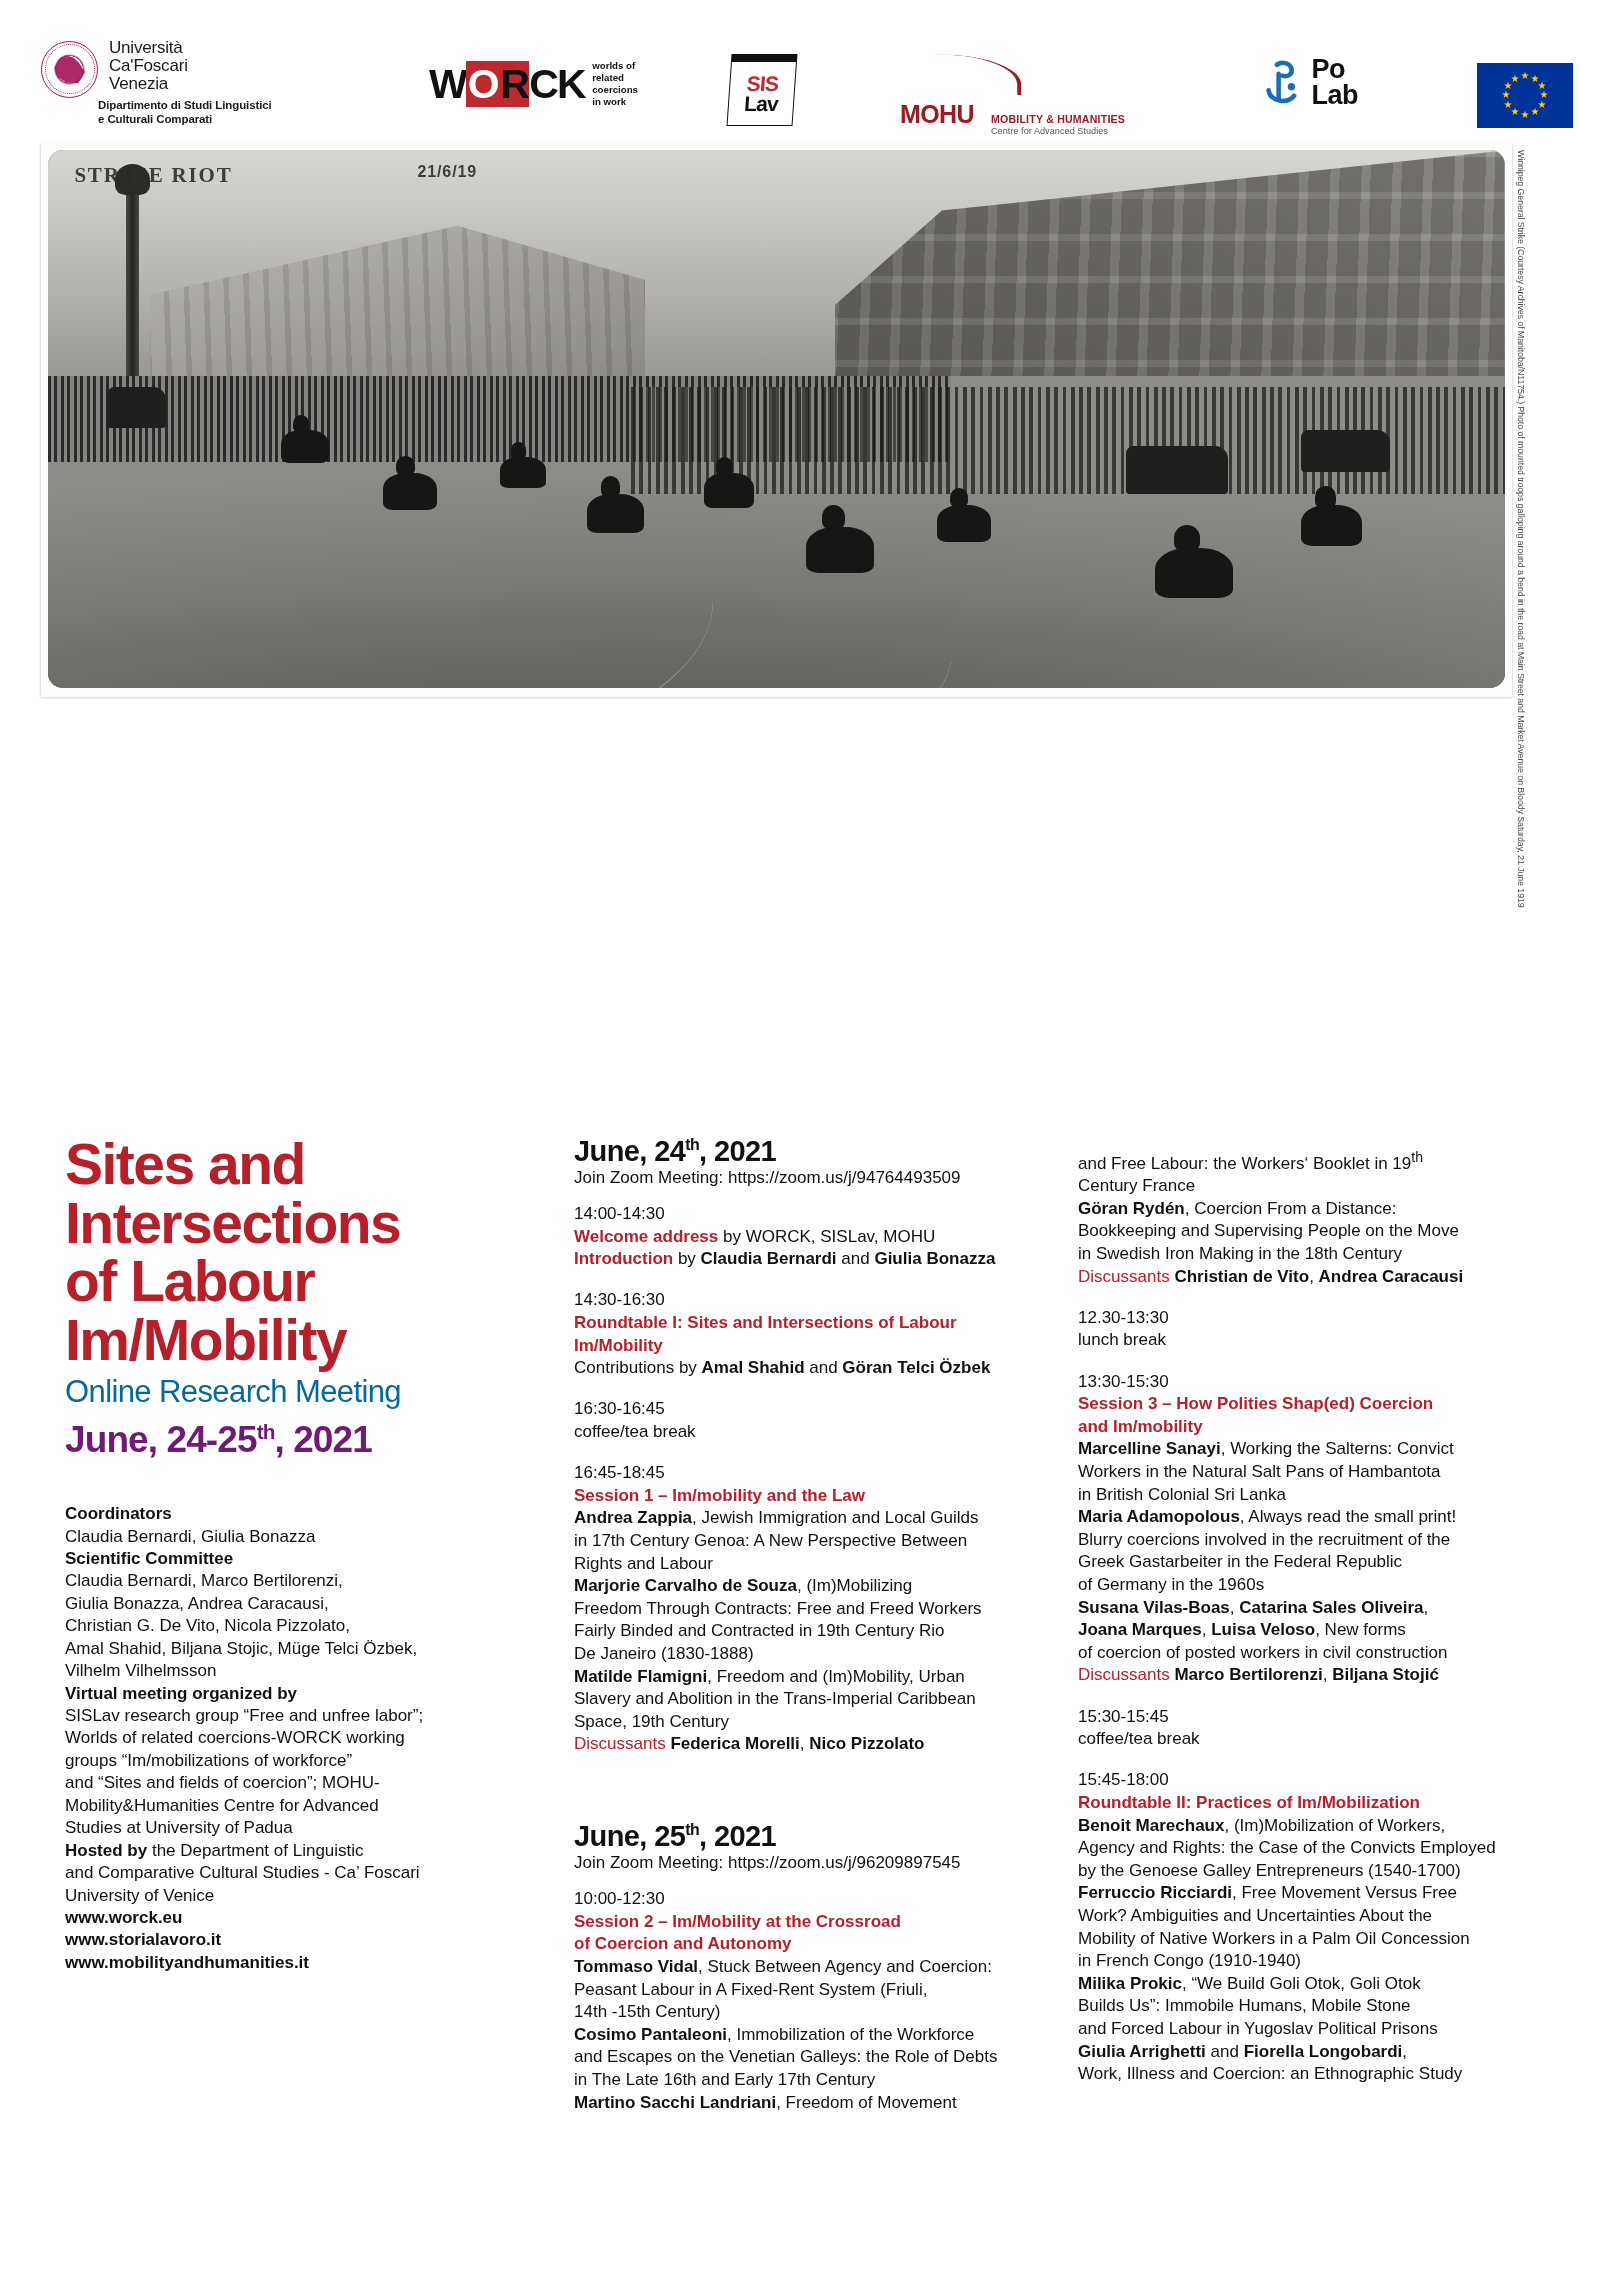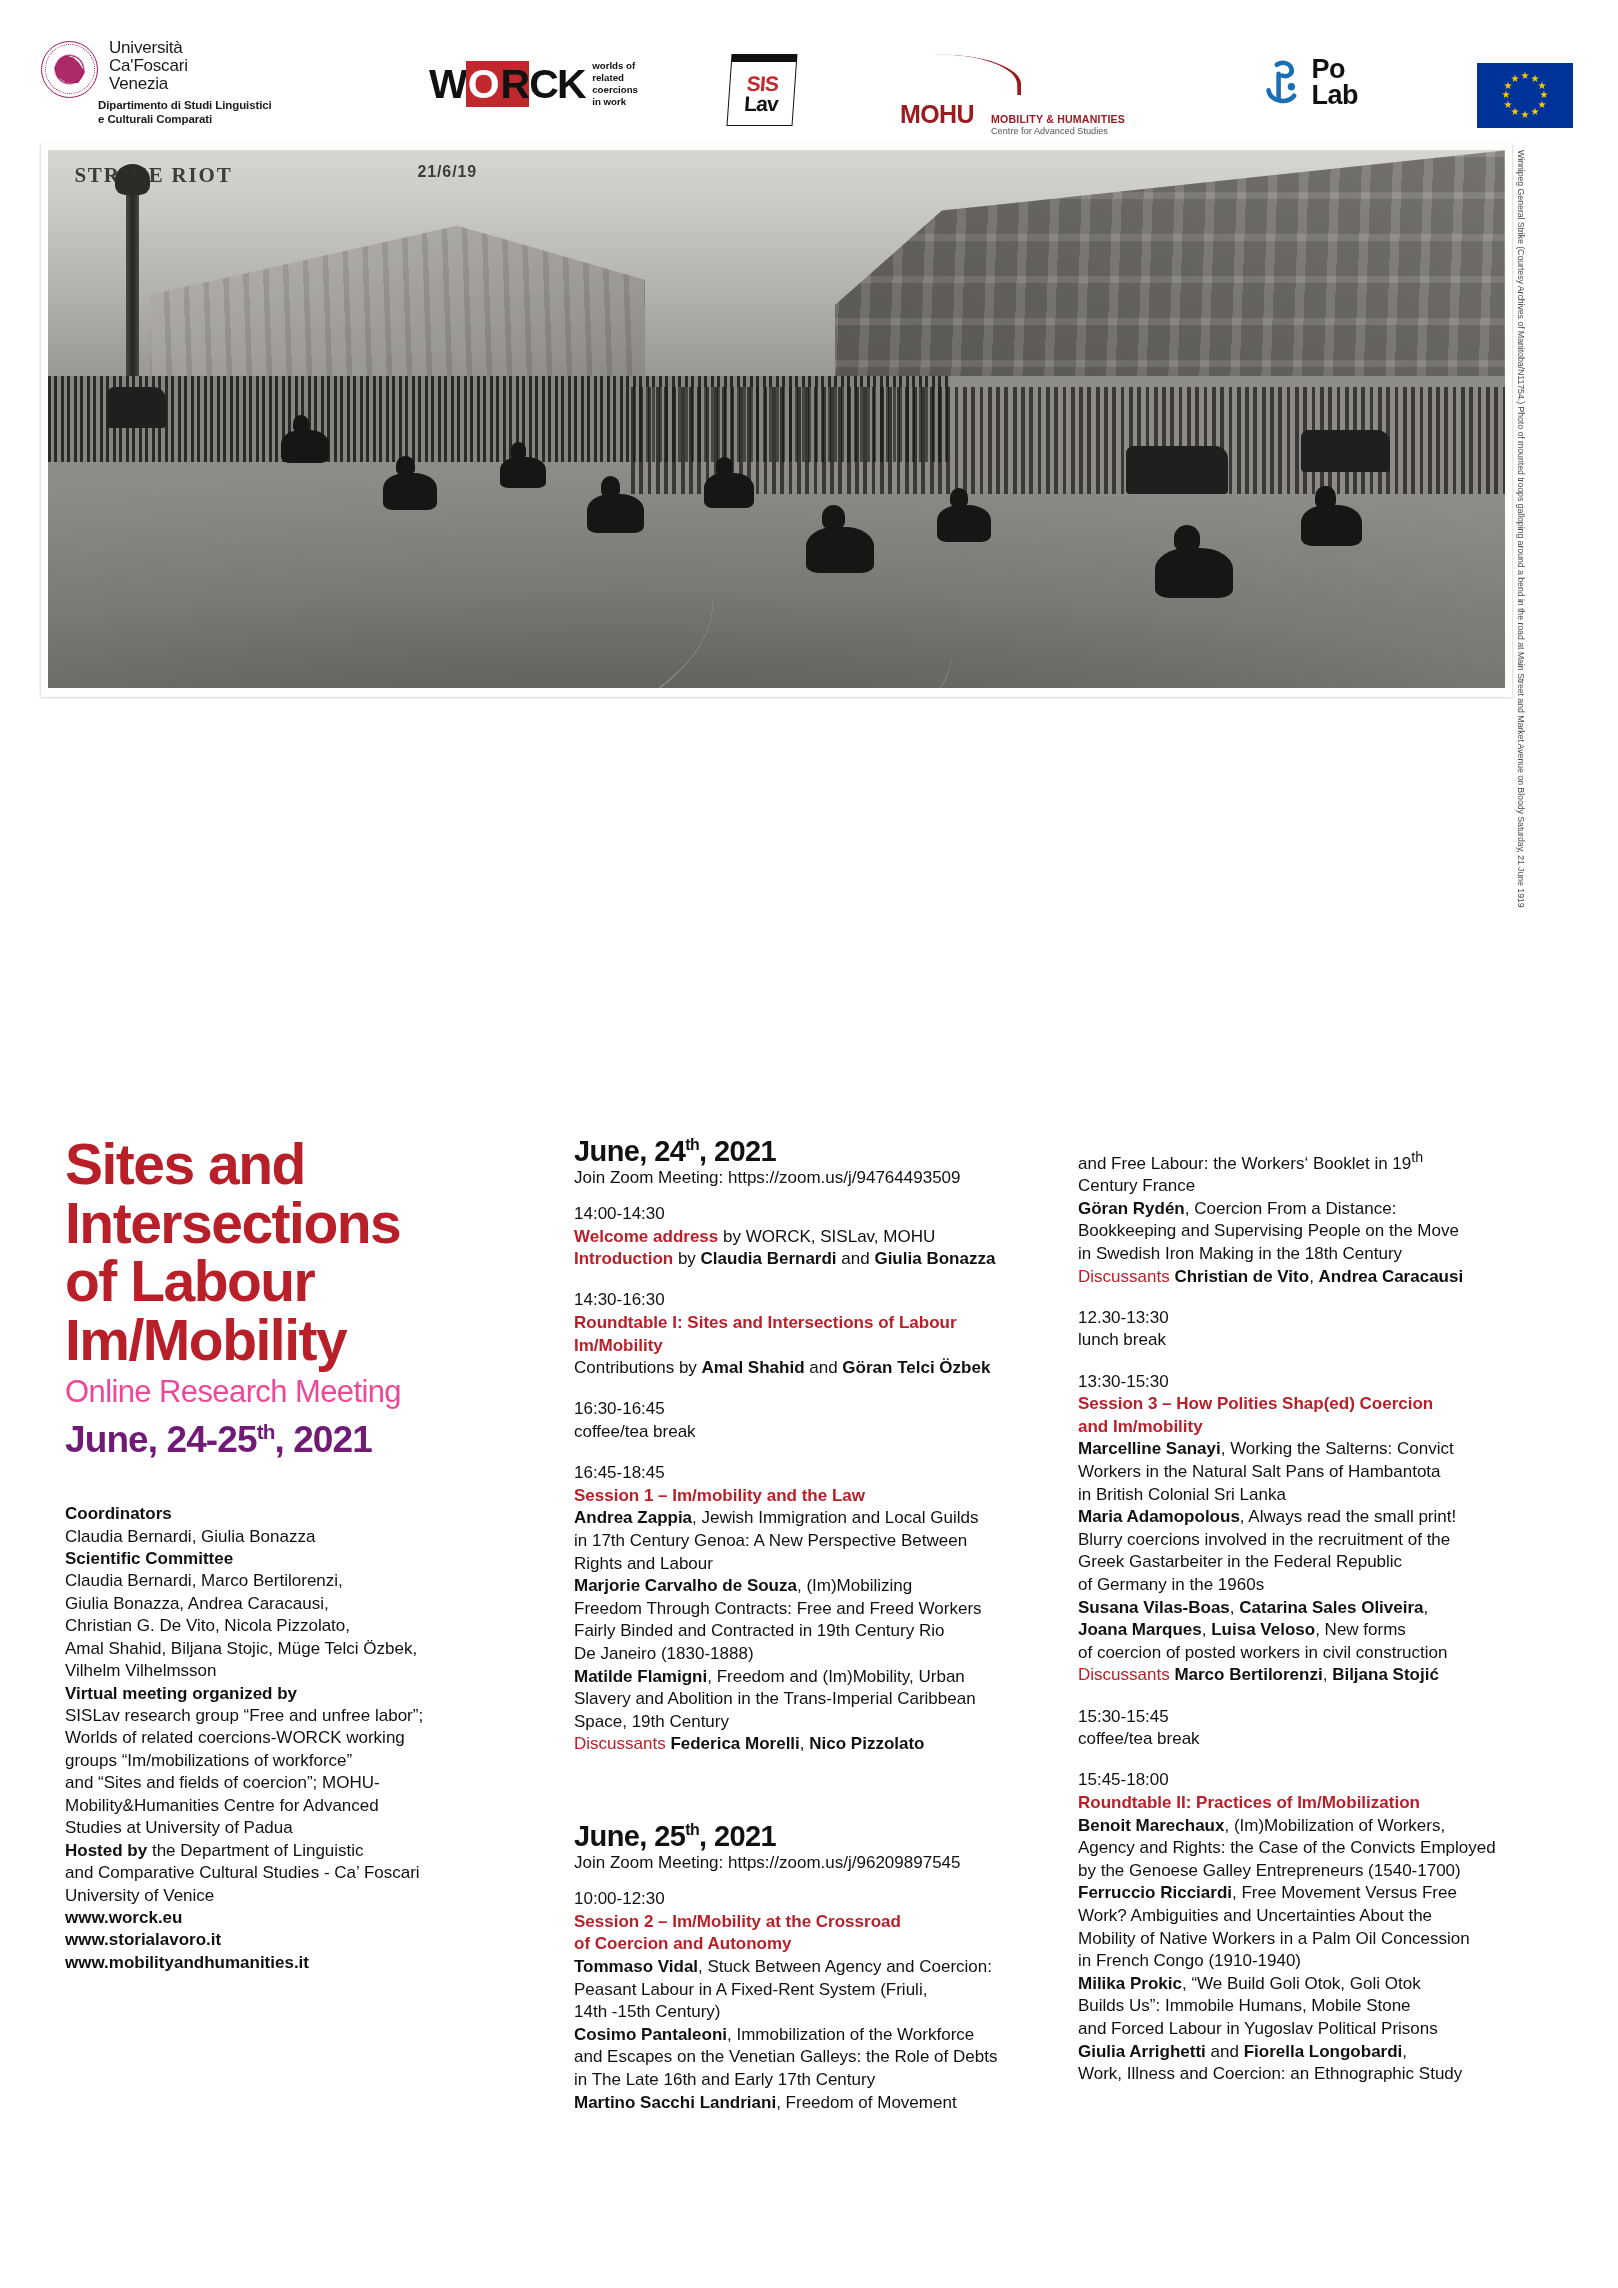--- a/index.html
+++ b/index.html
@@ -227,20 +227,21 @@
     width: 1471px; height: 554px;
     background: #fdfdfb;
     padding: 7.4px 7.4px 9.2px 7.4px;
     box-shadow: 0 0.9px 2.8px rgba(0,0,0,.28);
   }
   .photo {
     position: relative;
     width: 100%; height: 100%;
     overflow: hidden;
     background: #6e6e6e;
+    border-radius: 15px;
   }
   .photo-sky {
     position: absolute; inset: 0;
     background:
       linear-gradient(180deg, #d8d6d1 0%, #c9c7c2 12%, #b4b2ad 26%, #9d9b97 40%, #8e8c88 55%, #7d7b78 72%, #6d6b68 100%);
   }
   .photo-street {
     position: absolute;
     left: 0; bottom: 0;
     width: 100%; height: 58%;
@@ -392,21 +393,21 @@
     font-size: 57px;
     line-height: 1.03;
     letter-spacing: -1.5px;
   }
   .headline .hl {
     display: block;
     white-space: nowrap;
   }
   .subhead {
     margin-top: 5.5px;
-    color: #ec4899;
+    color: #0369a1;
     font-size: 31px;
     font-weight: 400;
     letter-spacing: -0.6px;
     line-height: 1.1;
   }
   .dateline {
     margin-top: 11px;
     color: #701a75;
     font-weight: 800;
     font-size: 37px;

